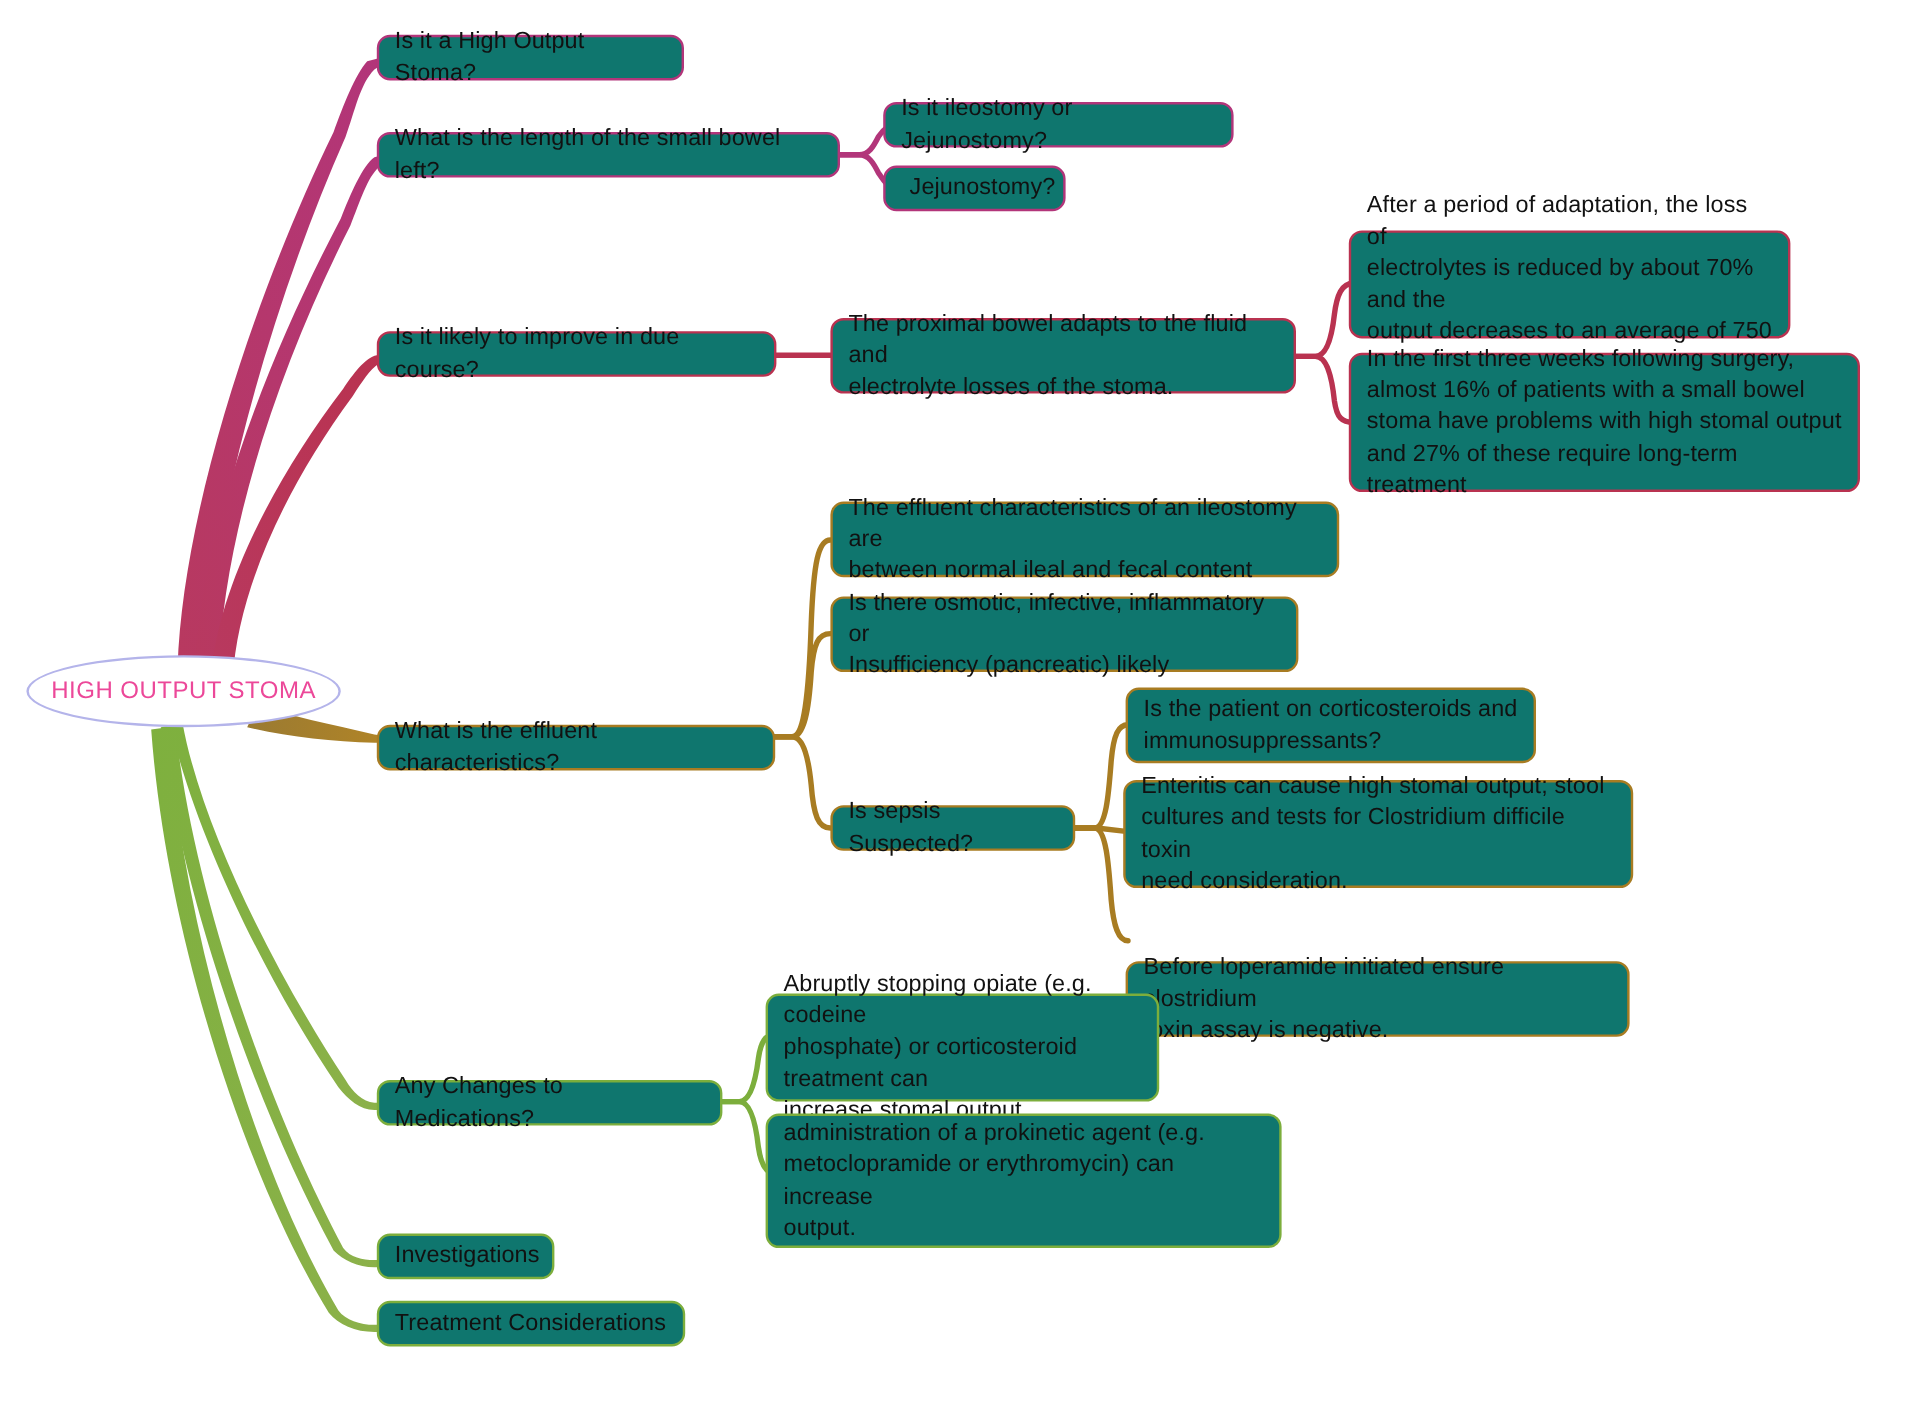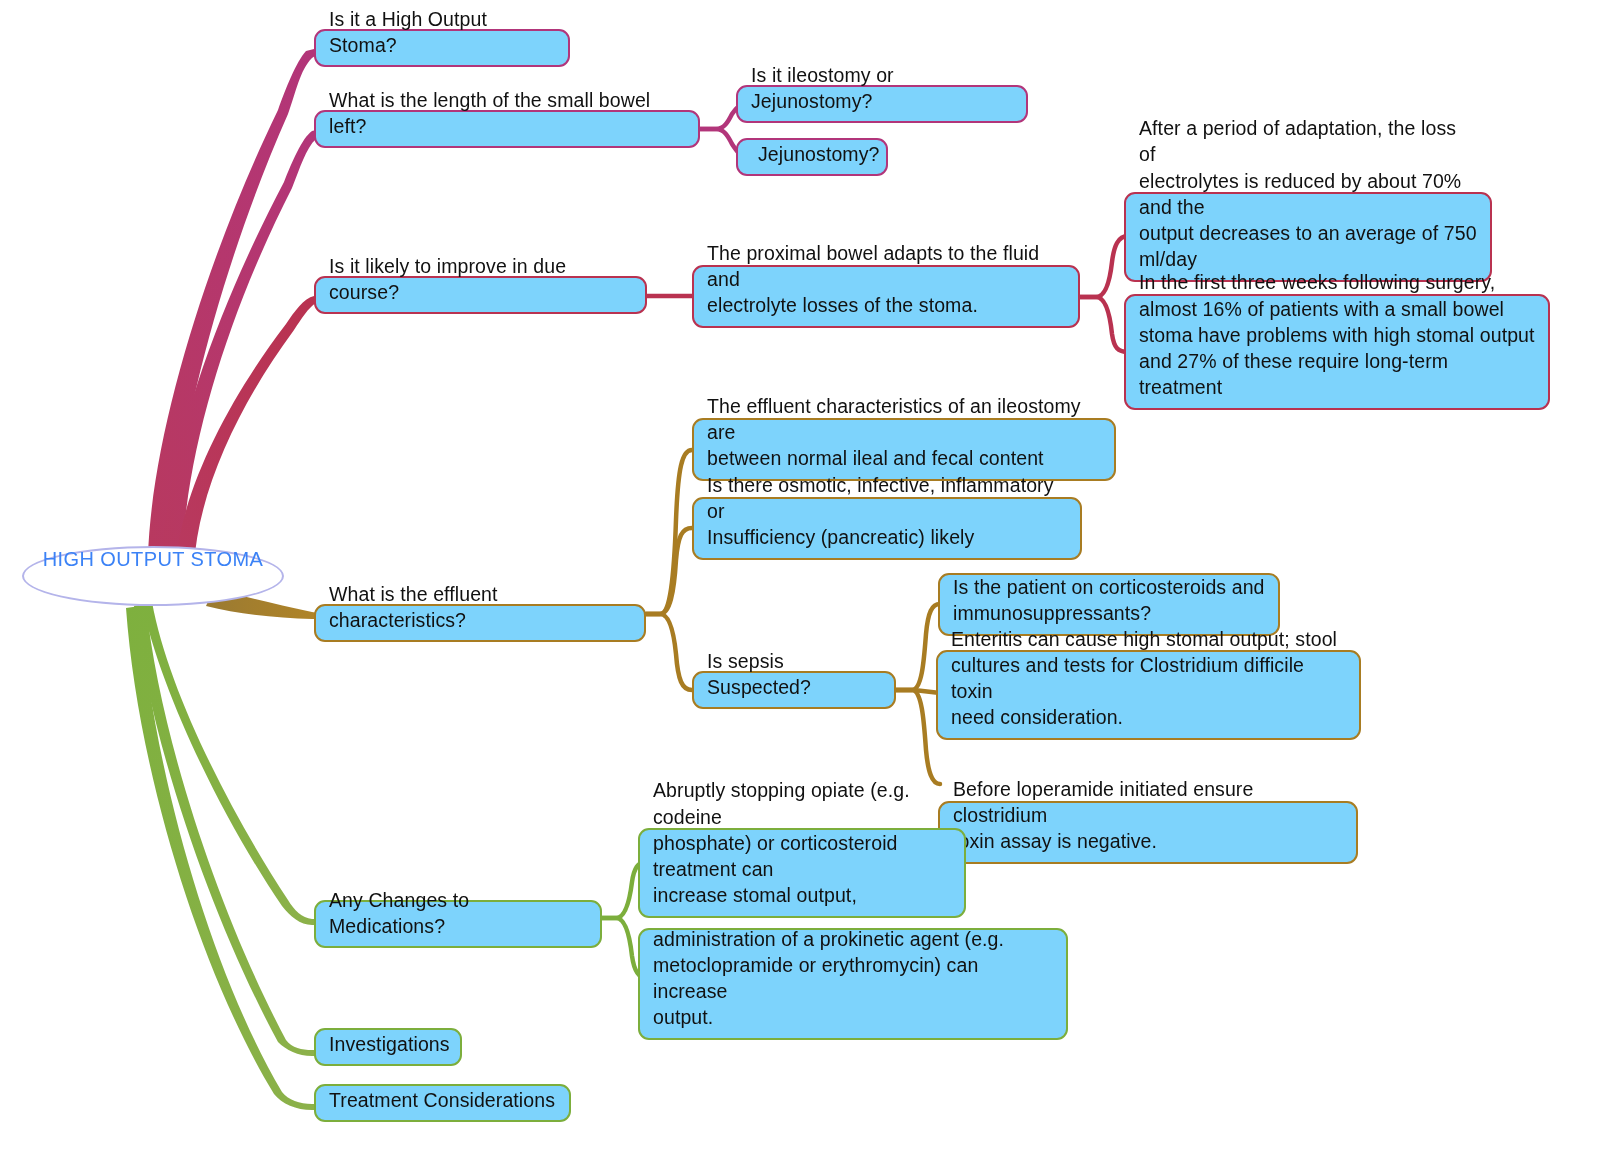--- a/index.html
+++ b/index.html
@@ -13,44 +13,45 @@
   }
   #branch-layer{
     position:absolute;
     left:0; top:0;
     width:1600px; height:1171px;
     pointer-events:none;
   }
   .node{
     position:absolute;
     box-sizing:border-box;
-    background:#7dd3fc;
+    background:#0f766e;
     border-style:solid;
     border-width:2.5px;
     border-radius:11px;
     display:flex;
-    align-items:flex-end;
+    align-items:center;
     padding:7px 12px 8px 13px;
     font-size:19.5px;
     line-height:1.34;
     color:#111111;
     letter-spacing:0.1px;
     white-space:pre-line;
   }
   .node.tight{ padding-top:6px; padding-bottom:7px; }
   .root{
     position:absolute;
     box-sizing:border-box;
     border:2.5px solid #b4b4ea;
     border-radius:50%;
     background:#ffffff;
     display:flex;
+    align-items:center;
     justify-content:center;
     font-size:20px;
-    color:#3b82f6;
+    color:#ec4899;
     letter-spacing:0.4px;
     z-index:5;
   }
 </style>
 </head>
 <body>
 
 <div id="canvas">
 
   <svg id="branch-layer" viewBox="0 0 1600 1171" width="1600" height="1171" xmlns="http://www.w3.org/2000/svg">
@@ -214,21 +215,21 @@
     <span>Before loperamide initiated ensure clostridium
 toxin assay is negative.</span>
   </div>
 
   <div class="node" style="left:638px; top:828px; width:328px; height:90px; border-color:#7cae3c;">
     <span>Abruptly stopping opiate (e.g. codeine
 phosphate) or corticosteroid treatment can
 increase stomal output,</span>
   </div>
 
-  <div class="node tight" style="left:314px; top:900px; width:288px; height:48px; border-color:#7cae3c;">
+  <div class="node tight" style="left:314px; top:900px; width:288px; height:38px; border-color:#7cae3c;">
     <span>Any Changes to Medications?</span>
   </div>
 
   <div class="node" style="left:638px; top:928px; width:430px; height:112px; border-color:#7cae3c;">
     <span>administration of a prokinetic agent (e.g.
 metoclopramide or erythromycin) can increase
 output.</span>
   </div>
 
   <div class="node tight" style="left:314px; top:1028px; width:148px; height:38px; border-color:#7cae3c;">

